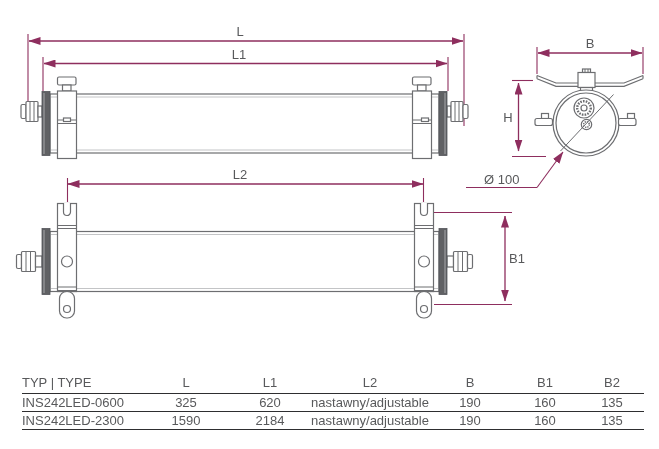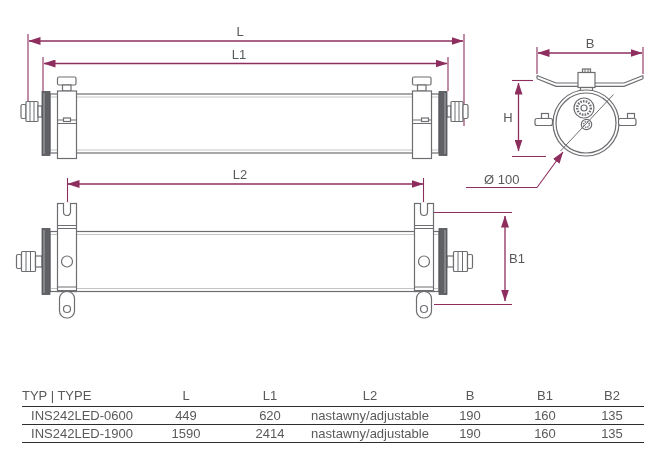--- a/index.html
+++ b/index.html
@@ -15,25 +15,25 @@
   .edge{fill:none;stroke:var(--line);stroke-width:1.2;}
   .edge.t{stroke-width:1;}
   .lite{stroke:var(--lightline);stroke-width:1;}
   .stripe{stroke:#a7a9ab;stroke-width:1;}
   .dim{fill:none;stroke:var(--dim);stroke-width:1.3;}
   .dim.thin{stroke-width:1.1;}
   .arrowhead{fill:var(--dim);}
   .knurl{fill:none;stroke:var(--line);}
   .lbl{font-family:"Liberation Sans",sans-serif;font-size:13px;fill:var(--text);}
   .spec-table{position:absolute;left:22px;top:372px;width:622px;color:var(--text);
-              font-size:13px;line-height:16px;margin-top:13px;}
+              font-size:13px;line-height:16px;}
   .spec-table table{border-collapse:collapse;width:100%;table-layout:fixed;}
   .spec-table th,.spec-table td{font-weight:normal;padding:0;white-space:nowrap;overflow:hidden;}
   .spec-table thead th{height:19px;border-bottom:1.4px solid var(--rule);vertical-align:bottom;padding-bottom:2px;}
-  .spec-table tbody td{height:17px;border-bottom:1.4px solid var(--rule);text-align:center;}
+  .spec-table tbody td{height:17px;border-bottom:1.4px solid var(--rule);}
   .c-left{text-align:left;}
   .c-mid{text-align:center;}
 </style>
 </head>
 <body>
 
 <div class="page">
 
 <svg width="659" height="372" viewBox="0 0 659 372">
   <defs>
@@ -236,31 +236,31 @@
         <th class="c-mid">L1</th>
         <th class="c-mid">L2</th>
         <th class="c-mid">B</th>
         <th class="c-mid">B1</th>
         <th class="c-mid">B2</th>
       </tr>
     </thead>
     <tbody>
       <tr>
         <td class="c-left">INS242LED-0600</td>
-        <td class="c-mid">449</td>
+        <td class="c-mid">325</td>
         <td class="c-mid">620</td>
         <td class="c-mid">nastawny/adjustable</td>
         <td class="c-mid">190</td>
         <td class="c-mid">160</td>
         <td class="c-mid">135</td>
       </tr>
       <tr>
-        <td class="c-left">INS242LED-1900</td>
+        <td class="c-left">INS242LED-2300</td>
         <td class="c-mid">1590</td>
-        <td class="c-mid">2414</td>
+        <td class="c-mid">2184</td>
         <td class="c-mid">nastawny/adjustable</td>
         <td class="c-mid">190</td>
         <td class="c-mid">160</td>
         <td class="c-mid">135</td>
       </tr>
     </tbody>
   </table>
 </div>
 
 </div>

